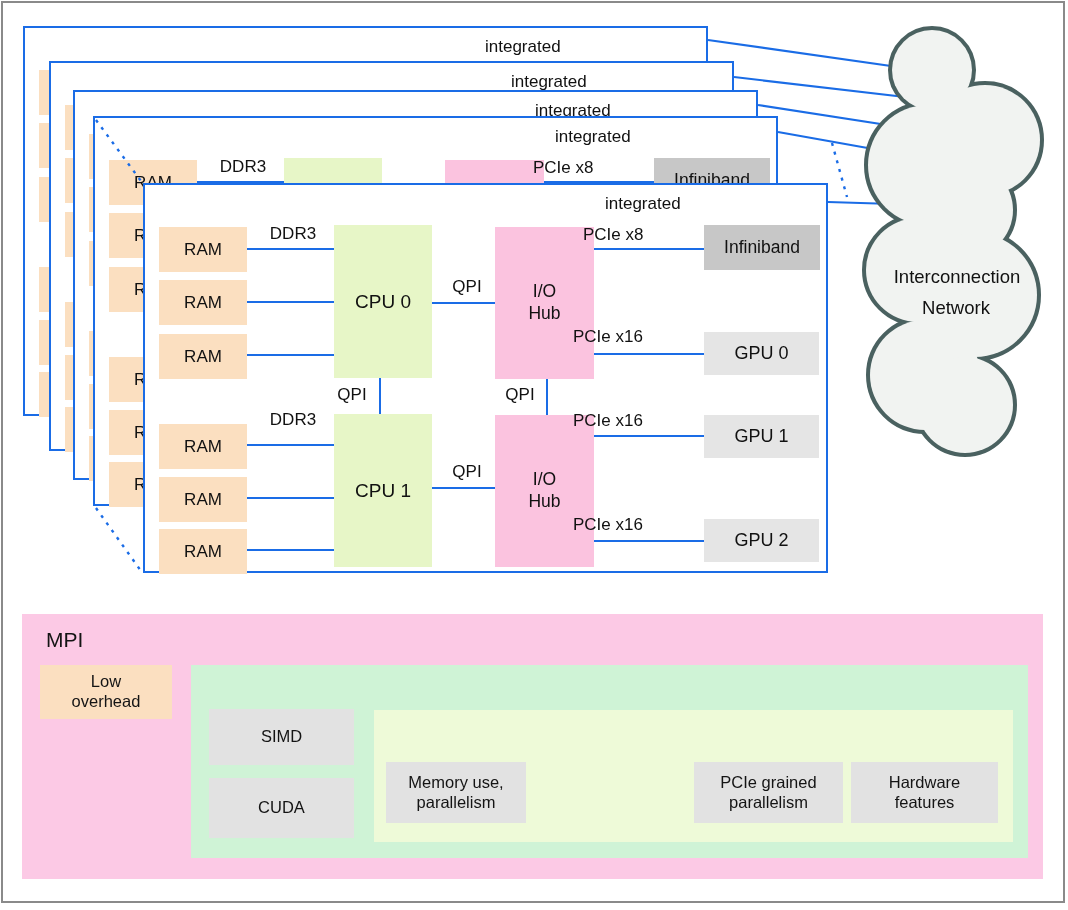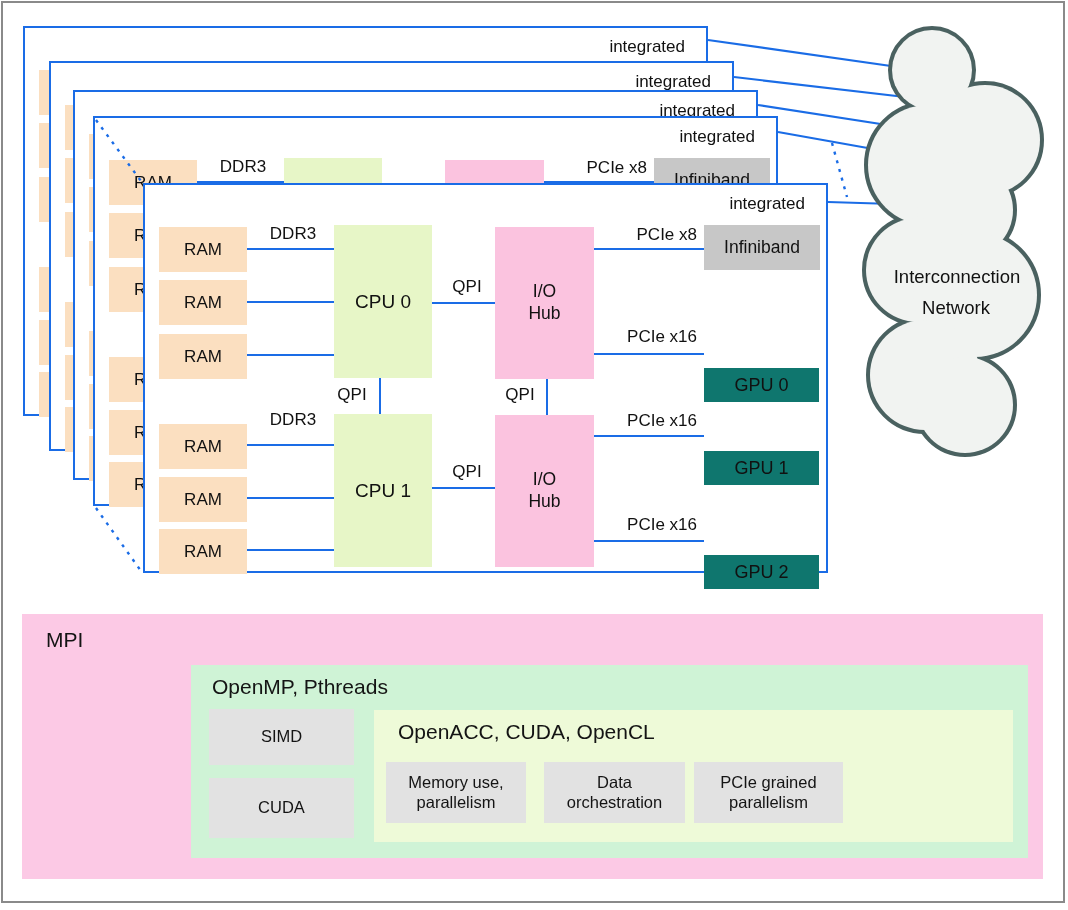--- a/index.html
+++ b/index.html
@@ -9,24 +9,24 @@
 
   
   .layer{position:absolute;width:685px;height:390px;background:#ffffff;
          border:2px solid #1a6ce6;box-sizing:border-box;}
   .box{position:absolute;display:flex;align-items:center;justify-content:center;
        text-align:center;color:#111;}
   .ram{width:88px;height:45px;background:#fbdfc0;font-size:17px;}
   .cpu{width:98px;height:153px;background:#e7f6c7;font-size:19px;}
   .iohub{width:99px;height:152px;background:#fbc3df;font-size:17.5px;white-space:pre-line;line-height:1.25;}
   .infini{width:116px;height:45px;background:#c7c7c7;font-size:17.5px;}
-  .gpu{width:115px;height:34px;background:#0f766e;font-size:18px;margin-top:36px;}
+  .gpu{width:115px;height:43px;background:#e5e5e5;font-size:18px;}
   .lbl{position:absolute;font-size:17px;color:#111;line-height:1.1;}
   .lbl.c{text-align:center;}
-  .lbl.r{text-align:right;}
+  .lbl.r{text-align:left;}
   .hline{position:absolute;height:2px;background:#1a6ce6;}
   .vline{position:absolute;width:2px;background:#1a6ce6;}
 
   
   .overlay{position:absolute;left:0;top:0;width:1068px;height:910px;pointer-events:none;}
 
   
   .panel{position:absolute;box-sizing:border-box;}
   .mpi-panel{left:22px;top:614px;width:1021px;height:265px;background:#fcc9e5;}
   .panel-label{position:absolute;font-size:21px;color:#141414;}
@@ -386,32 +386,32 @@
         <circle cx="965" cy="405" r="48"></circle>
       </g>
     </g>
     <text x="957" y="283" text-anchor="middle" font-size="18.5" fill="#111">Interconnection</text>
     <text x="956" y="314" text-anchor="middle" font-size="18.5" fill="#111">Network</text>
   </svg>
 
   <div class="panel mpi-panel">
     <div class="panel-label" style="left:24px;top:14px">MPI</div>
 
+    <div class="item peach-item" style="top:51px">Low
+overhead</div>
 
     <div class="openmp-panel">
-      <div class="panel-label" style="left:21px;top:10px">OpenMP, Pthreads</div>
       <div class="item gray-item" style="left:18px;top:44px;width:145px;height:56px">SIMD</div>
       <div class="item gray-item" style="left:18px;top:113px;width:145px;height:60px">CUDA</div>
 
       <div class="openacc-panel">
-        <div class="panel-label" style="left:24px;top:10px">OpenACC, CUDA, OpenCL</div>
         <div class="item gray-item" style="left:12px;top:52px;width:140px;height:61px">Memory use,
 parallelism</div>
-        <div class="item gray-item" style="left:170px;top:52px;width:141px;height:61px">Data
-orchestration</div>
         <div class="item gray-item" style="left:320px;top:52px;width:149px;height:61px">PCIe grained
 parallelism</div>
+        <div class="item gray-item" style="left:477px;top:52px;width:147px;height:61px">Hardware
+features</div>
       </div>
     </div>
   </div>
 
   <div class="frame"></div>
 </div>
 
 </body></html>

